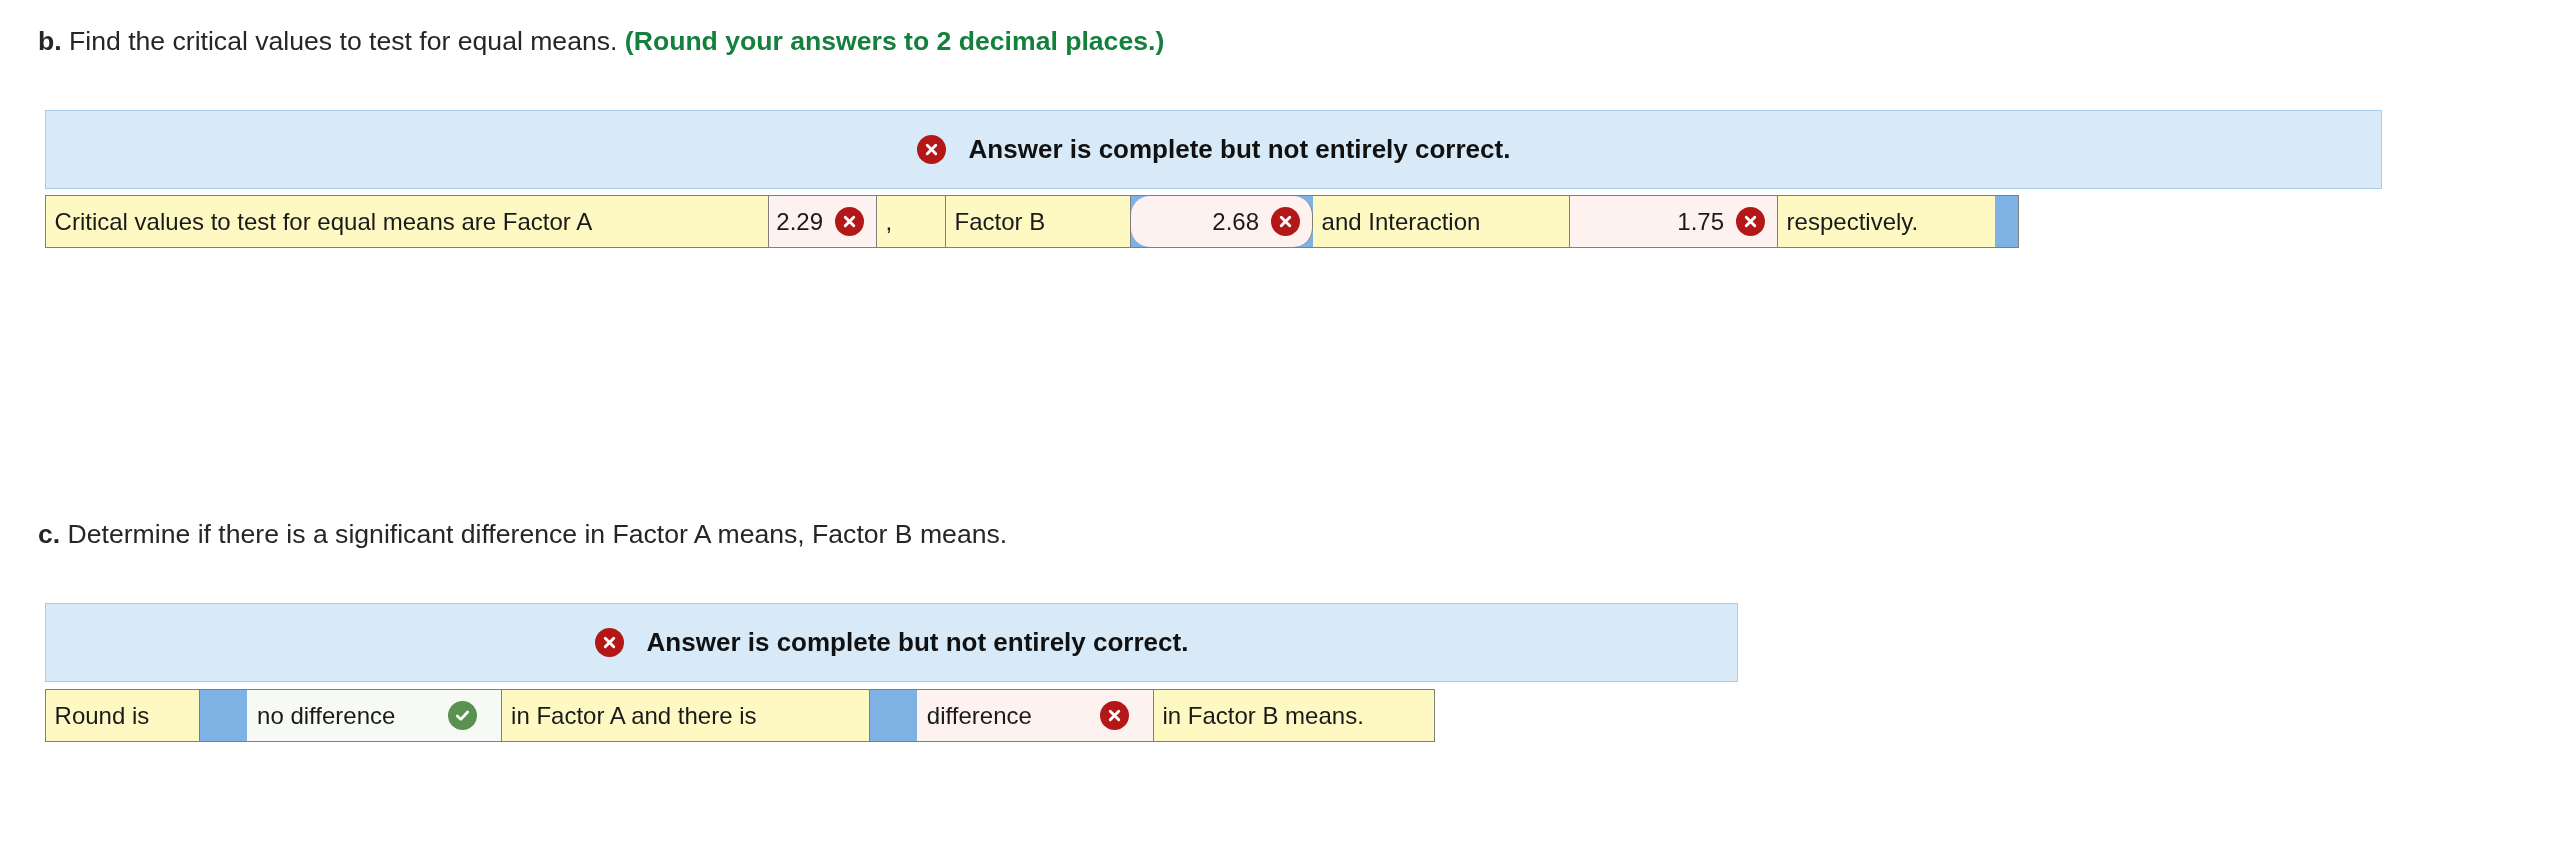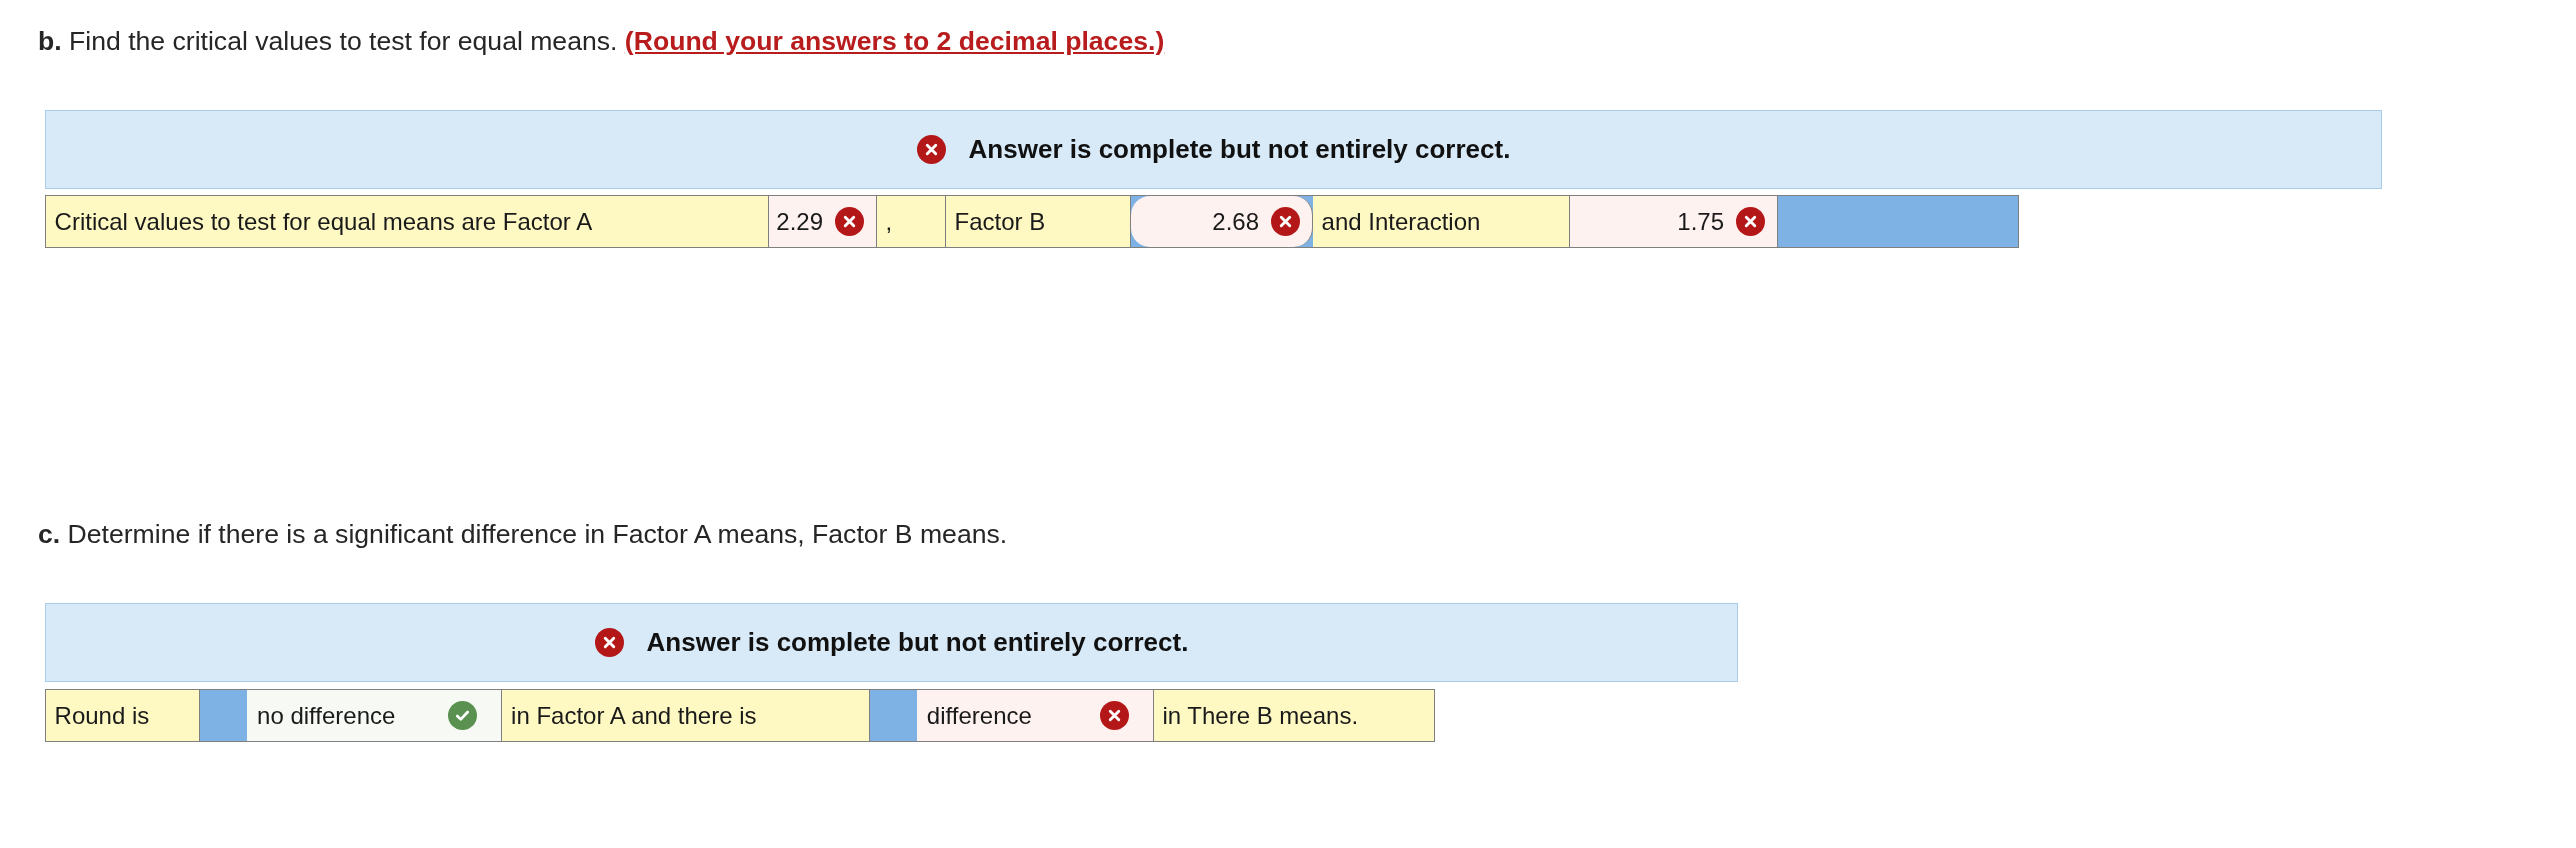--- a/index.html
+++ b/index.html
@@ -22,23 +22,22 @@
     position: absolute;
     font-size: 26.6px;
     line-height: 31px;
     color: #262626;
     white-space: nowrap;
   }
   .prompt .label {
     font-weight: bold;
   }
   .prompt .note {
-    color: #b91c1c;
+    color: #15803d;
     font-weight: bold;
-    text-decoration: underline;
   }
 
   
   .banner {
     position: absolute;
     box-sizing: border-box;
     background: #d8eaf8;
     border: 1.7px solid #a9cde8;
     display: flex;
     align-items: center;
@@ -170,20 +169,23 @@
 
   <div class="cell cell-input" style="width:208px;">
     <span class="cell-value">1.75</span>
     <span class="icon-circle icon-x">
       <svg width="17" height="17" viewBox="0 0 20 20" aria-hidden="true">
         <path d="M5 5 L15 15 M15 5 L5 15" stroke="#ffffff" stroke-width="3.4" stroke-linecap="round"></path>
       </svg>
     </span>
   </div>
 
+  <div class="cell cell-static last" style="width:217px;">
+    <span>respectively.</span>
+  </div>
 </div>
 
 <div class="prompt" style="left:38px; top:519px;">
   <span class="label">c.</span>
   <span>Determine if there is a significant difference in Factor A means, Factor B means.</span>
 </div>
 
 <div class="banner" style="left:45px; top:603px; width:1693px; height:79px;">
   <div class="banner-inner">
     <span class="icon-circle icon-x">
@@ -217,16 +219,16 @@
   <div class="cell cell-select wrong" style="width:254px;">
     <span class="cell-value">difference</span>
     <span class="icon-circle icon-x">
       <svg width="17" height="17" viewBox="0 0 20 20" aria-hidden="true">
         <path d="M5 5 L15 15 M15 5 L5 15" stroke="#ffffff" stroke-width="3.4" stroke-linecap="round"></path>
       </svg>
     </span>
   </div>
 
   <div class="cell cell-static last" style="width:302px;">
-    <span>in There B means.</span>
+    <span>in Factor B means.</span>
   </div>
 </div>
 
 
 </body></html>

